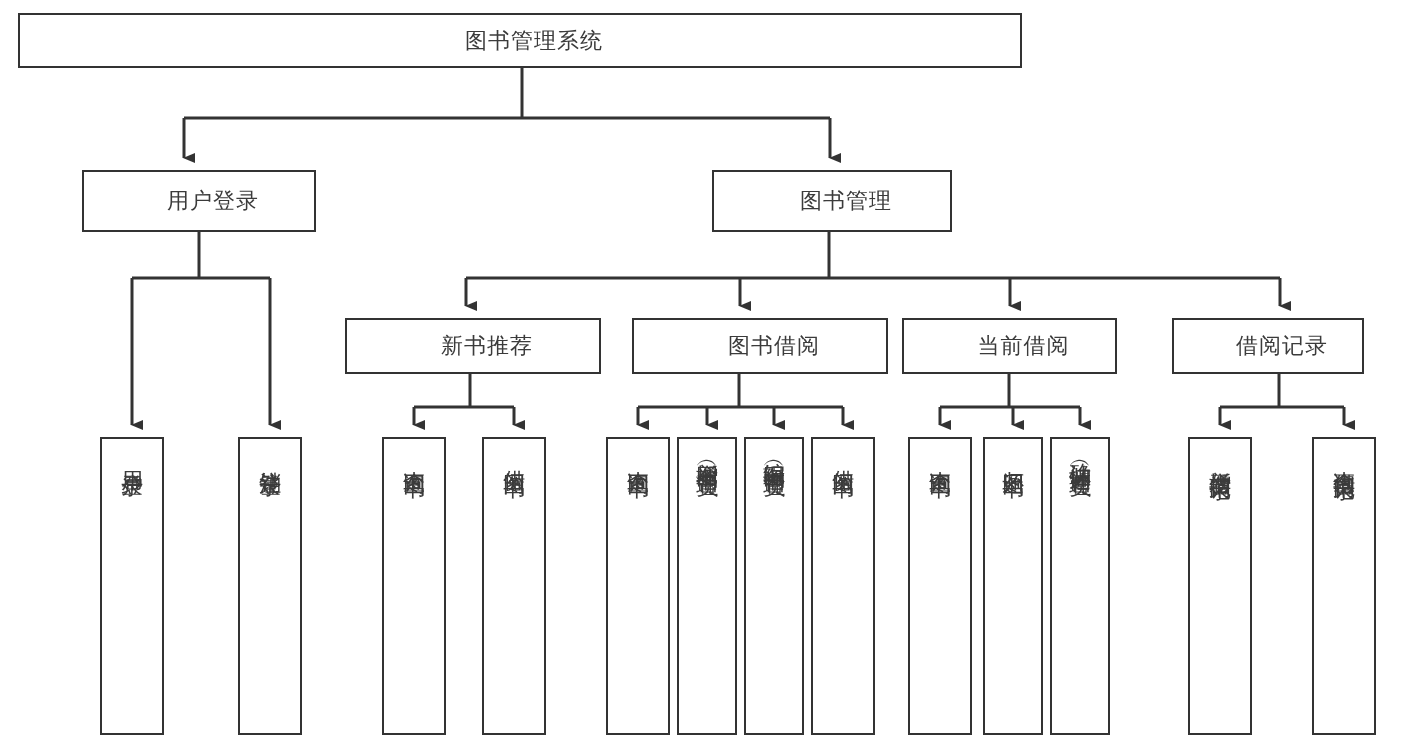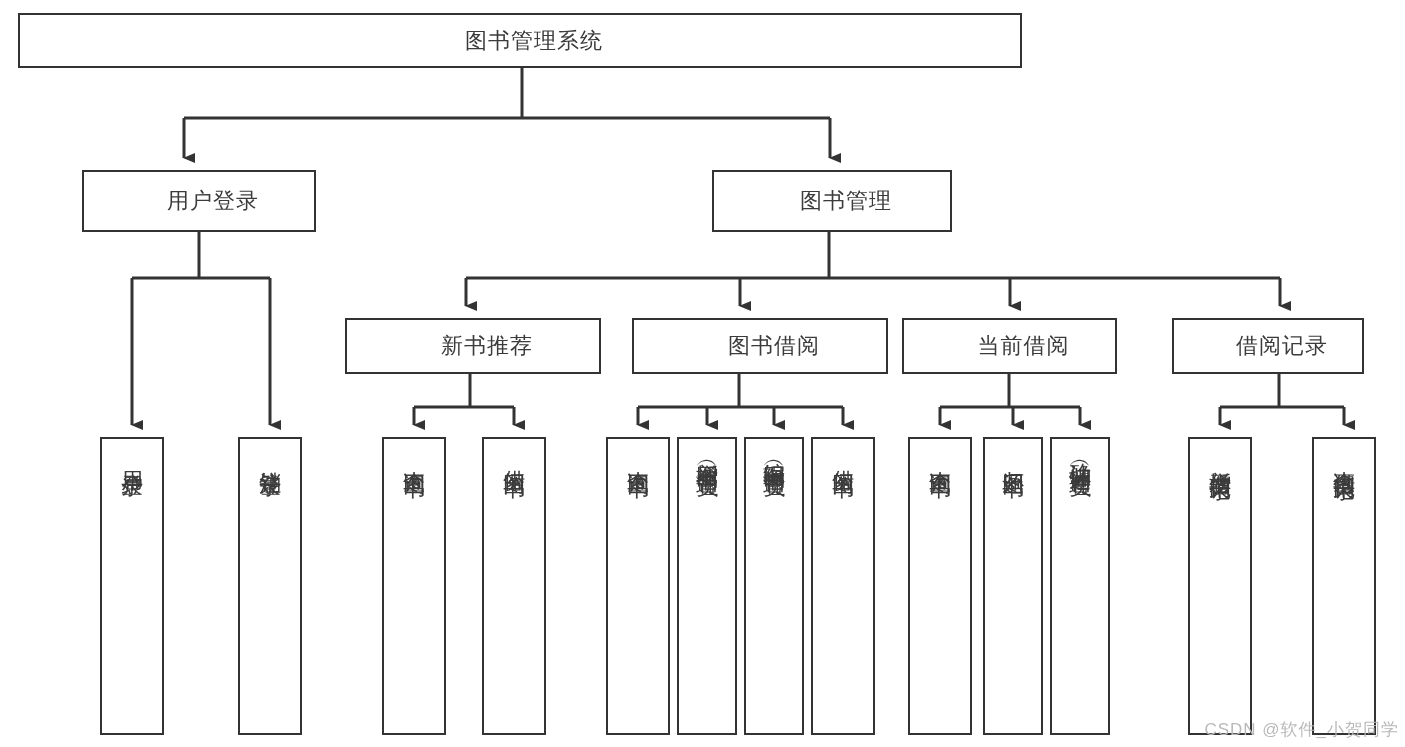--- a/index.html
+++ b/index.html
@@ -163,14 +163,13 @@
   <div class="node v" style="left:1050px;top:437px;width:60px;height:298px;padding-top:6px;">
     <span class="vtext">确认归还（管理员）</span>
   </div>
   <div class="node v" style="left:1188px;top:437px;width:64px;height:298px;">
     <span class="vtext">新增借阅记录</span>
   </div>
   <div class="node v" style="left:1312px;top:437px;width:64px;height:298px;">
     <span class="vtext">查询借阅记录</span>
   </div>
 
-  <div id="watermark">CSDN @软件_小贺同学</div>
 </div>
 
 </body></html>

